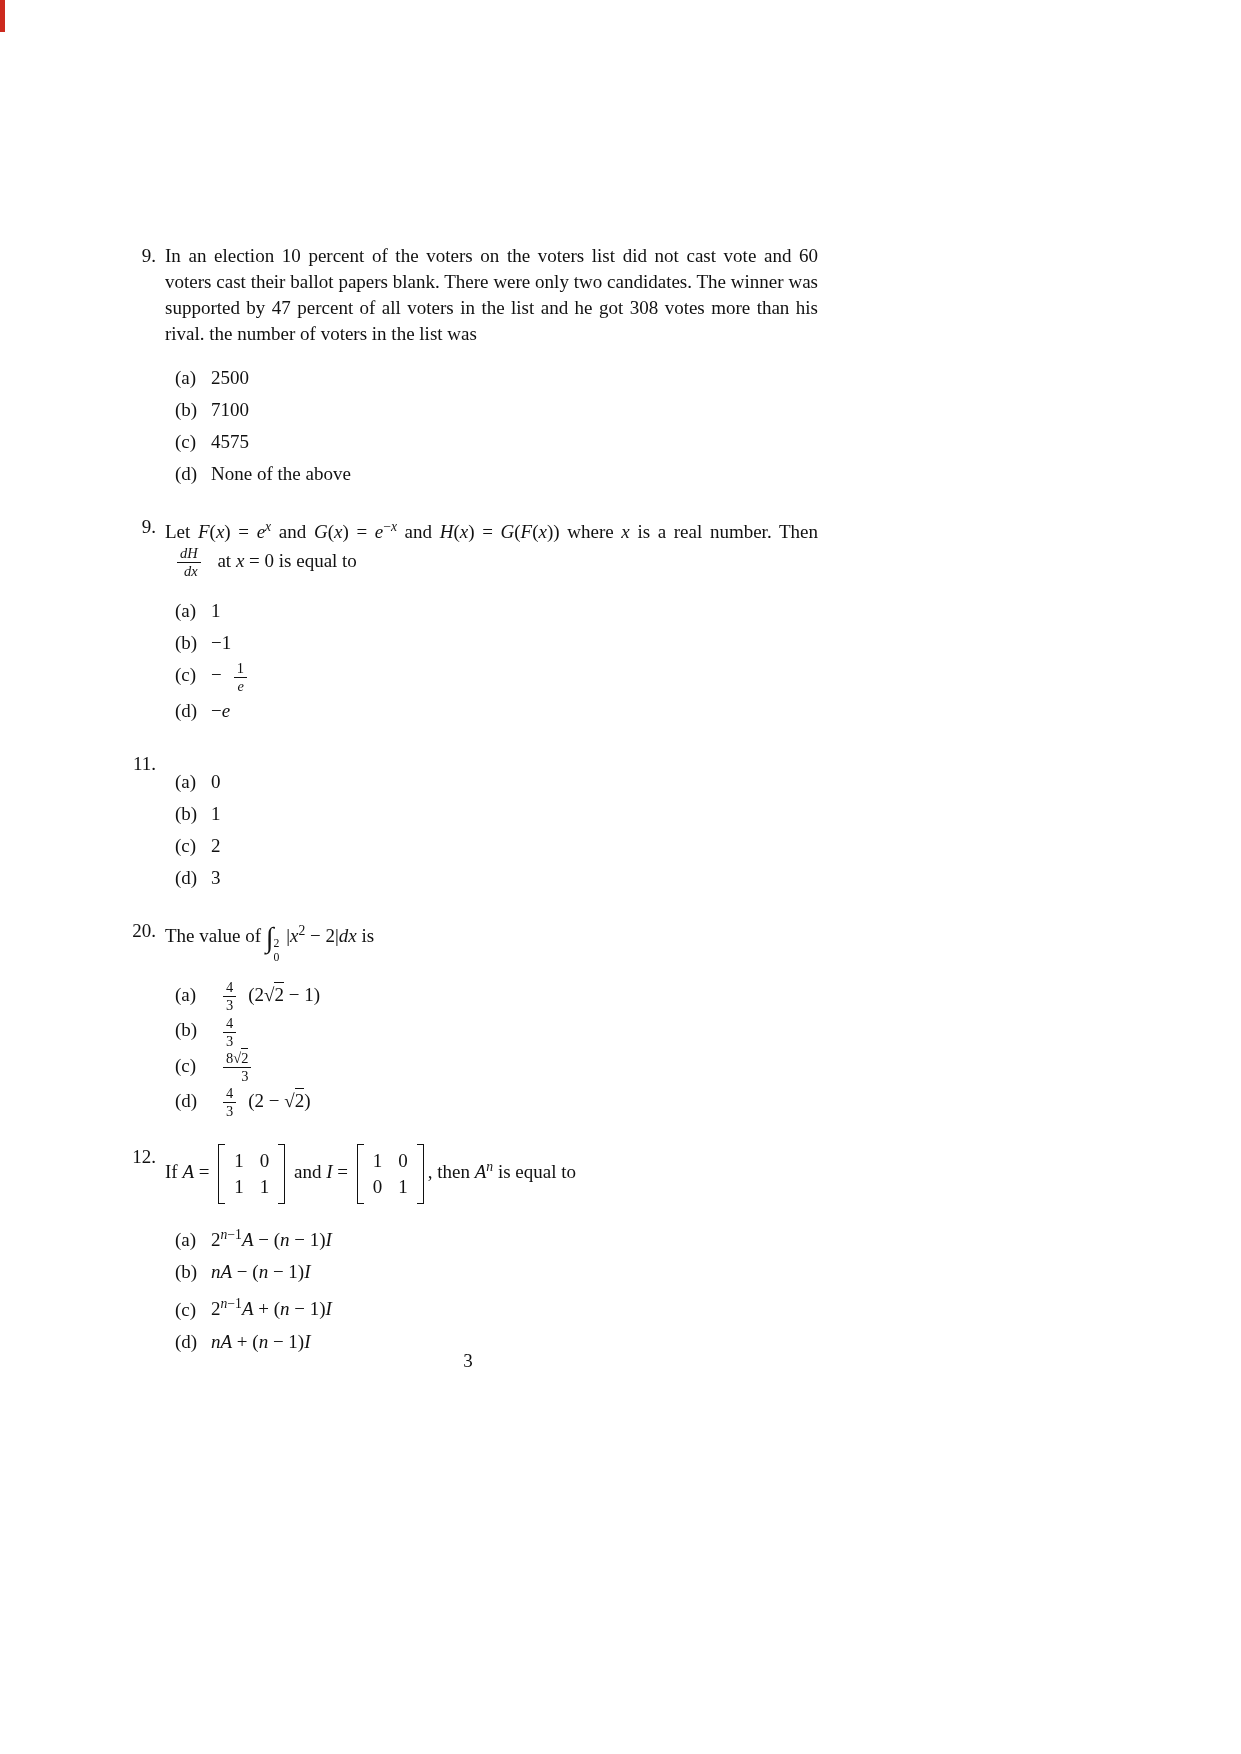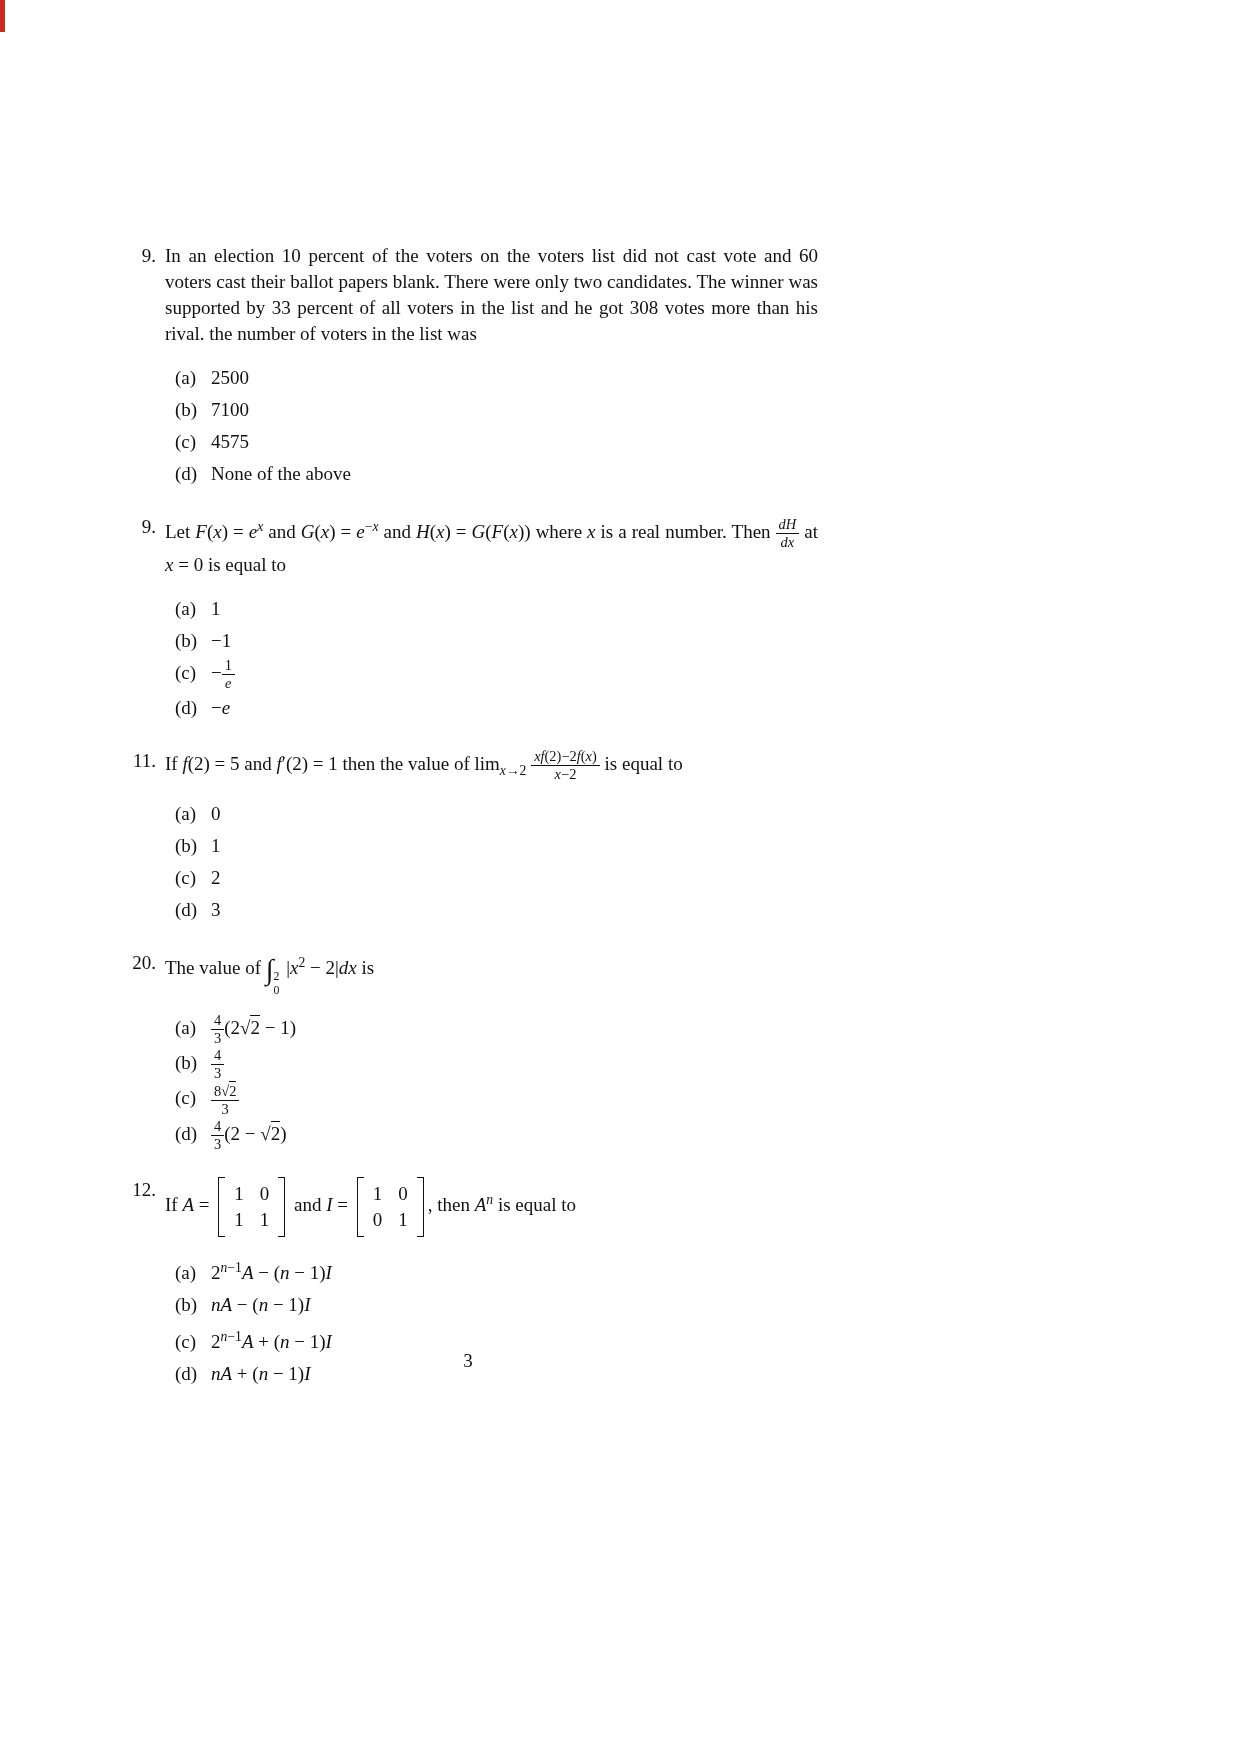--- a/index.html
+++ b/index.html
@@ -63,25 +63,25 @@
   }
   .otext {
     flex: 1 1 auto;
   }
   
   i { font-style: italic; }
   sup { font-size: 0.72em; }
   sub { font-size: 0.72em; }
   .frac {
     display: inline-block;
-    text-align: center;
+    text-align: right;
     vertical-align: middle;
     font-size: 0.76em;
     line-height: 1.18;
-    margin: 0 0;
+    margin: 0 12px;
   }
   .frac .num {
     display: block;
     border-bottom: 1px solid #111;
     padding: 0 3px;
   }
   .frac .den {
     display: block;
     padding: 0 3px;
   }
@@ -142,21 +142,21 @@
 <body>
 
 <div class="page">
   <div class="red-mark"></div>
 
   <div class="content">
 
     <div class="question">
       <div class="qnum">9.</div>
       <div class="qright">
-        <div class="qbody">In an election 10 percent of the voters on the voters list did not cast vote and 60 voters cast their ballot papers blank. There were only two candidates. The winner was supported by 33 percent of all voters in the list and he got 308 votes more than his rival. the number of voters in the list was</div>
+        <div class="qbody">In an election 10 percent of the voters on the voters list did not cast vote and 60 voters cast their ballot papers blank. There were only two candidates. The winner was supported by 47 percent of all voters in the list and he got 308 votes more than his rival. the number of voters in the list was</div>
         <div class="options">
           <div class="option">
             <span class="olabel">(a)</span>
             <span class="otext">2500</span>
           </div>
           <div class="option">
             <span class="olabel">(b)</span>
             <span class="otext">7100</span>
           </div>
           <div class="option">
@@ -192,21 +192,20 @@
             <span class="olabel">(d)</span>
             <span class="otext">−<i>e</i></span>
           </div>
         </div>
       </div>
     </div>
 
     <div class="question">
       <div class="qnum">11.</div>
       <div class="qright">
-        <div class="qbody">If <i>f</i>(2) = 5 and <i>f</i>′(2) = 1 then the value of lim<sub><i>x</i>→2</sub> <span class="frac"><span class="num"><i>xf</i>(2)−2<i>f</i>(<i>x</i>)</span><span class="den"><i>x</i>−2</span></span> is equal to</div>
         <div class="options">
           <div class="option">
             <span class="olabel">(a)</span>
             <span class="otext">0</span>
           </div>
           <div class="option">
             <span class="olabel">(b)</span>
             <span class="otext">1</span>
           </div>
           <div class="option">

